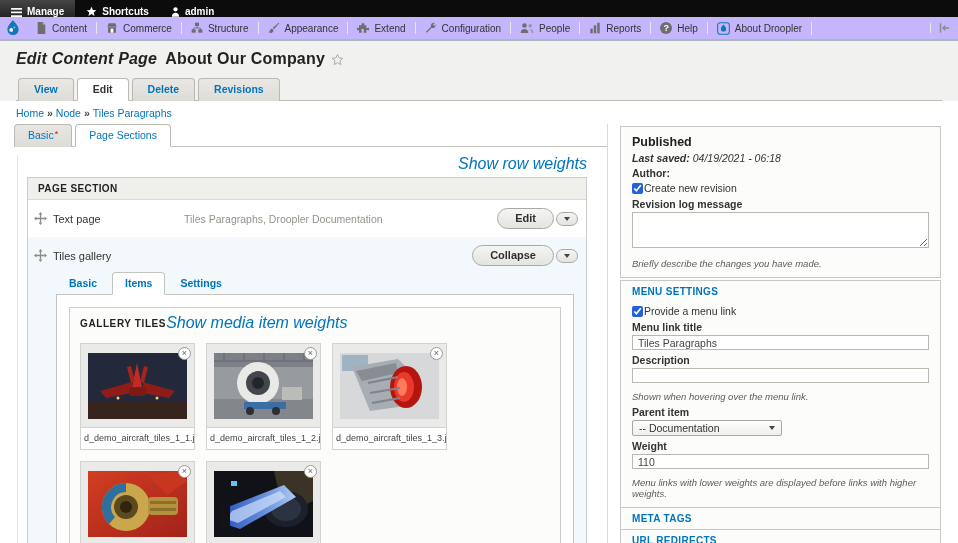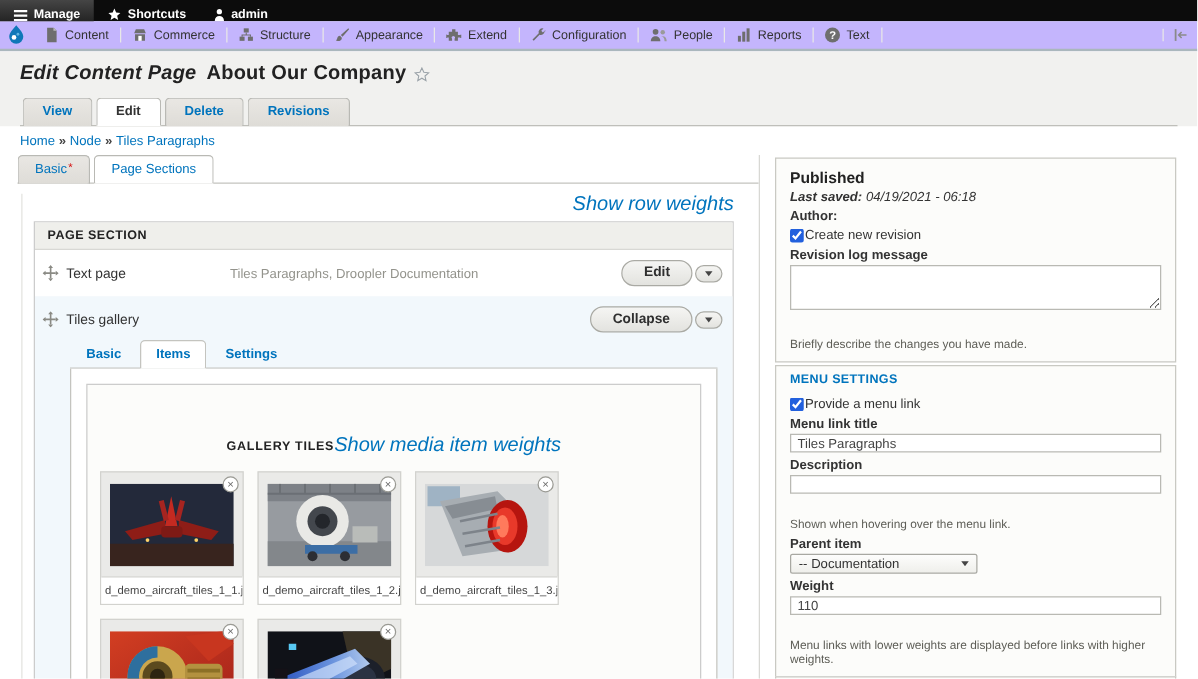--- a/index.html
+++ b/index.html
@@ -69,21 +69,21 @@
   
   .gallery-row { background:#f2f8fc; padding:6px 8px 14px 6px; }
   .gallery-row-head { display:flex; align-items:center; padding:2px 0 6px; }
   .gallery-tabs { display:flex; gap:2px; margin-left:22px; border-bottom:1px solid #c4c4bf; width:calc(100% - 26px); }
   .gtab { background:transparent; border:1px solid transparent; border-bottom:none; border-radius:4px 4px 0 0;
           color:#0074bd; font-size:10.5px; font-weight:bold; padding:4px 12px 5px; margin-bottom:-1px; cursor:pointer; }
   .gtab.active { background:#fff; border-color:#c4c4bf; border-bottom:1px solid #fff; }
   .gallery-pane { margin-left:22px; width:calc(100% - 26px); background:#fff; border:1px solid #c4c4bf; border-top:none; padding:12px; }
 
   .inner-fieldset { border:1px solid #ccc; background:#fcfcfa; }
-  .inner-legend { display:flex; justify-content:center; align-items:center; padding:6px 10px 5px;margin-top:34px; }
+  .inner-legend { display:flex; justify-content:flex-start; align-items:center; padding:6px 10px 5px; }
   .inner-legend-text { font-size:10px; font-weight:bold; letter-spacing:.6px; color:#222; }
   .tiles-wrap { padding:6px 10px 4px; display:flex; flex-wrap:wrap; gap:11px; }
   .tile { width:115px; background:#eaeae8; border:1px solid #d2d2ce; position:relative; }
   .tile-img { display:block; margin:9px 7px 0; width:99px; height:66px; }
   .tile-img svg { display:block; width:99px; height:66px; }
   .tile-caption { margin-top:8px; background:#fff; border-top:1px solid #d2d2ce; font-size:9px; color:#444; padding:5px 3px 6px; white-space:nowrap; overflow:hidden; }
   .tile-close { position:absolute; top:3px; right:3px; width:13px; height:13px; border-radius:50%; background:#fff; border:1px solid #9a9a94;
                 color:#666; font-size:9px; line-height:10px; text-align:center; cursor:pointer; }
 
   
@@ -91,21 +91,21 @@
   .box h3 { font-size:12.5px; color:#222; margin:1px 0 3px; }
   .meta-line { font-size:10.5px; line-height:13px; font-style:italic; color:#333; }
   .meta-line .lbl { font-weight:bold; }
   .author-line { font-weight:bold; font-style:normal; line-height:13px; margin-top:2px; }
   .cb-row { display:flex; align-items:center; gap:1px; margin-top:2px; }
   .cb-row input { width:11px; height:11px; accent-color:#2260dd; margin:0; }
   .cb-row label { font-size:10.5px; }
   .field-label { font-weight:bold; font-size:10.5px; margin:4px 0 2px; }
   .txt-input { width:100%; height:15px; border:1px solid #b9b9b3; background:#fff; font-size:10.5px; color:#444; padding:1px 5px; font-family:inherit; }
   textarea.txt-input { height:36px; resize:vertical; }
-  .help { font-size:9.5px; color:#5d5d56; line-height:11px; margin-top:19px; }
+  .help { font-size:9.5px; color:#5d5d56; line-height:11px; margin-top:8px;font-style:italic; }
 
   .details { background:#fcfcfa; border:1px solid #c9c9c3; margin-top:2px; }
   .details + .details { margin-top:-1px; }
   .details-summary { padding:5px 11px; color:#0074bd; font-weight:bold; font-size:10px; letter-spacing:.3px; cursor:pointer; }
   .details-body { padding:1px 11px 8px; font-size:10.5px; color:#333; }
 
   .select { width:150px; height:16px; background:linear-gradient(#fdfdfc,#efefeb); border:1px solid #a8a8a2; border-radius:2px;
             display:flex; align-items:center; justify-content:space-between; padding:0 6px; font-size:10.5px; color:#333; cursor:pointer; }
 </style>
 </head>
@@ -196,21 +196,28 @@
     <div class="toolbar-item">
       <svg width="12" height="12" viewBox="0 0 18 18">
           <rect x="2" y="10" width="3.6" height="7" fill="#6e6e6e"></rect>
           <rect x="7.2" y="5" width="3.6" height="12" fill="#6e6e6e"></rect>
           <rect x="12.4" y="1" width="3.6" height="16" fill="#6e6e6e"></rect>
         </svg>
       <span>Reports</span>
     </div>
     <div class="toolbar-item">
       <span style="width:12px;height:12px;border-radius:50%;background:#6e6e6e;color:#fff;font-size:9px;font-weight:bold;display:inline-flex;align-items:center;justify-content:center;">?</span>
-      <span>Text</span>
+      <span>Help</span>
+    </div>
+    <div class="toolbar-item">
+      <svg width="13" height="13" viewBox="0 0 20 20">
+          <rect x="1" y="1" width="18" height="18" rx="4" fill="none" stroke="#1077b8" stroke-width="1.6"></rect>
+          <path d="M10 4c2.3 2.8 4 4.5 4 6.8A4 4 0 1 1 6 10.8C6 8.5 7.7 6.8 10 4z" fill="#1077b8"></path>
+        </svg>
+      <span>About Droopler</span>
     </div>
     <div class="toolbar-spacer"></div>
     <div class="toolbar-toggle">
       <svg width="11" height="10" viewBox="0 0 14 12">
           <rect x="1" y="0" width="1.8" height="12" fill="#8a8a8a"></rect>
           <path d="M13 6H5M8 3L5 6l3 3" stroke="#8a8a8a" stroke-width="1.6" fill="none"></path>
         </svg>
     </div>
   </div>
 

